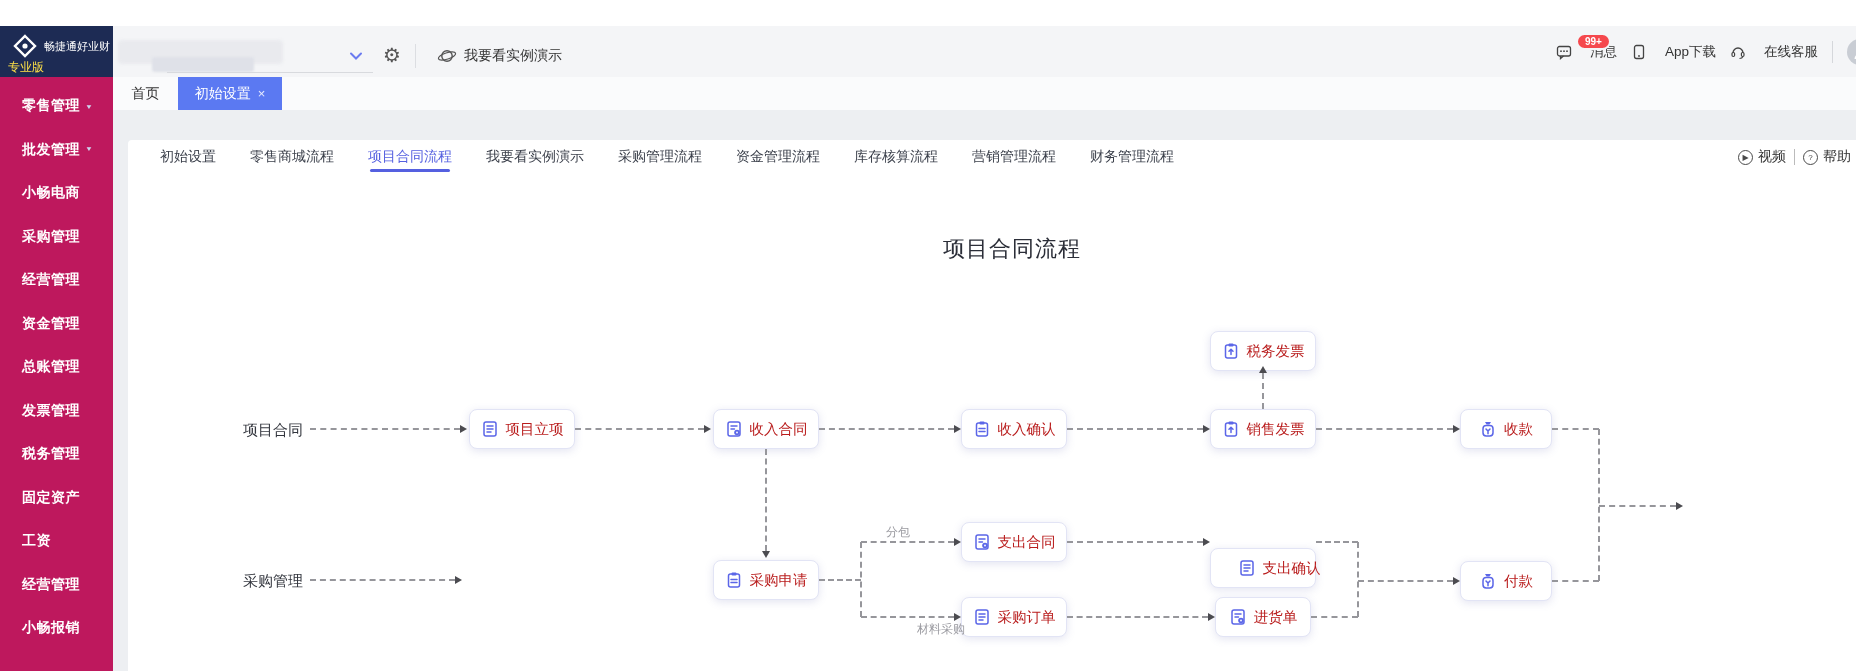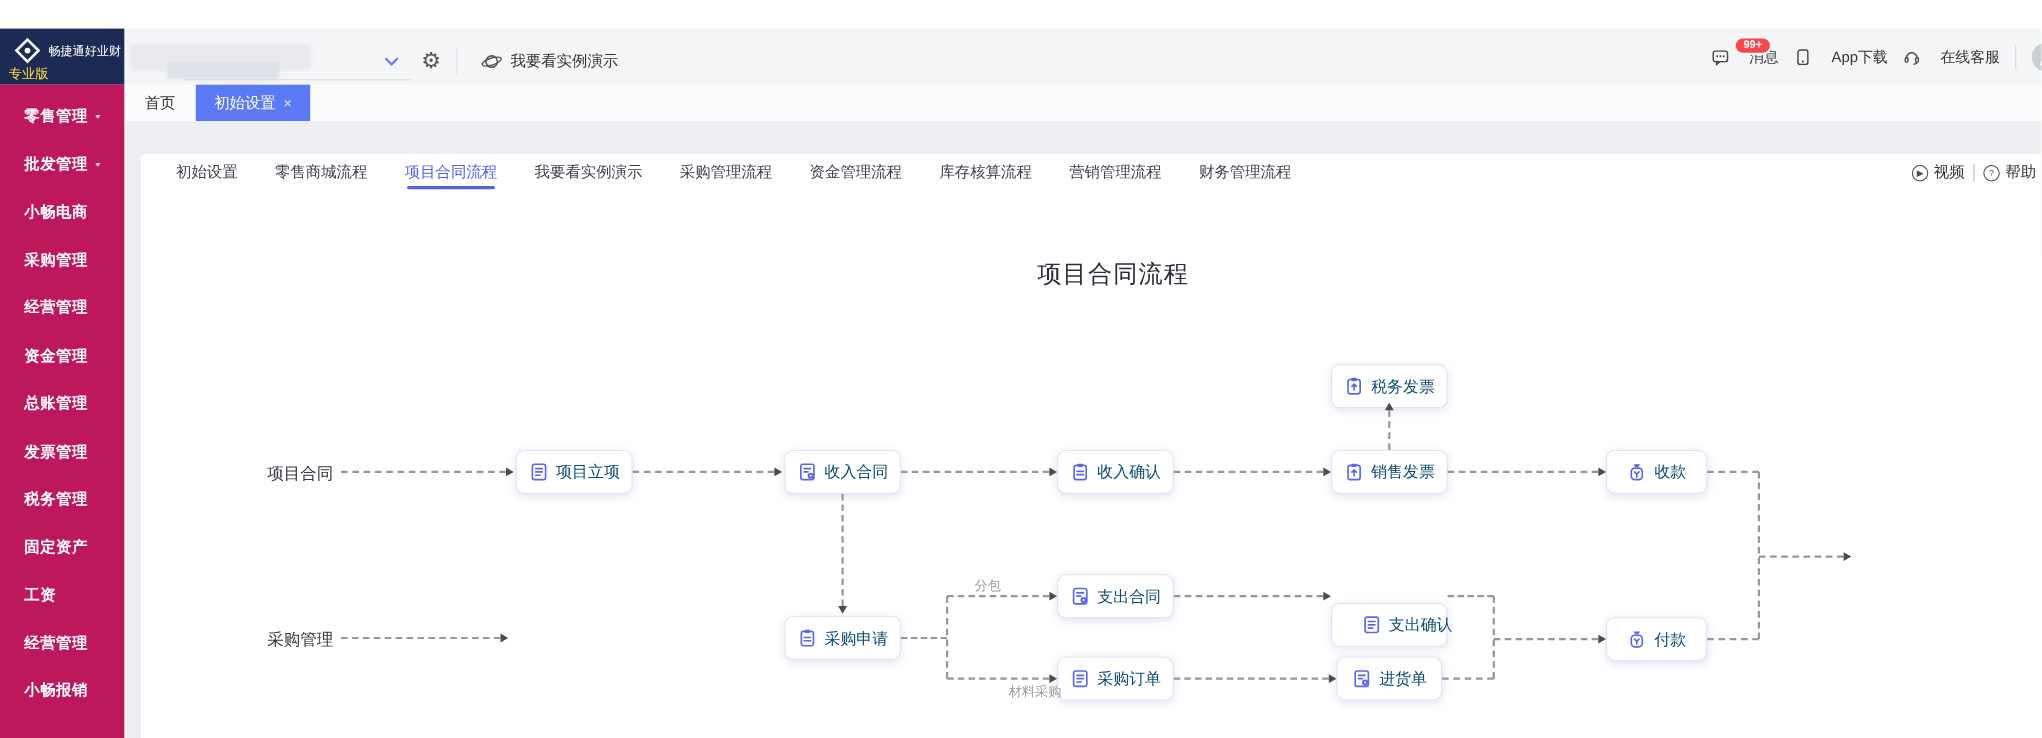--- a/index.html
+++ b/index.html
@@ -56,21 +56,21 @@
            align-items:center;justify-content:center;font-size:8px;color:#4a4a4a;box-sizing:border-box;}
   .ta-div{width:1px;height:16px;background:#bbb;}
   .ta-item{display:flex;align-items:center;gap:5px;cursor:pointer;}
 
   
   .flow{position:absolute;inset:0;pointer-events:none;}
   .flow-title{position:absolute;left:912px;top:234px;width:200px;text-align:center;
               font-size:22px;color:#2b2e38;font-weight:500;letter-spacing:1px;}
   .fnode{position:absolute;height:40px;background:#fff;border:1px solid #e2e4f5;border-radius:8px;
          box-shadow:0 2px 8px rgba(99,105,180,.18);display:flex;align-items:center;justify-content:center;
-         gap:7px;font-size:14.5px;color:#0c4a6e;box-sizing:border-box;pointer-events:auto;cursor:pointer;white-space:nowrap;}
+         gap:7px;font-size:14.5px;color:#b91c1c;box-sizing:border-box;pointer-events:auto;cursor:pointer;white-space:nowrap;}
   .nicon{width:18px;height:18px;flex:0 0 18px;}
   .nicon svg{width:18px;height:18px;}
   .nicon svg .s{stroke:#5b66e8;fill:none;stroke-width:1.5;stroke-linecap:round;stroke-linejoin:round;}
   .nicon svg .f{fill:#5b66e8;stroke:none;}
   .ftext{position:absolute;font-size:15px;color:#33363e;white-space:nowrap;}
   .fedge-h{position:absolute;border-top:2px dashed #96969b;}
   .fedge-v{position:absolute;border-left:2px dashed #96969b;}
   .arr{position:absolute;width:0;height:0;}
   .arr.r{border-left:7px solid #4b4b50;border-top:4px solid transparent;border-bottom:4px solid transparent;}
   .arr.u{border-bottom:7px solid #4b4b50;border-left:4px solid transparent;border-right:4px solid transparent;}

